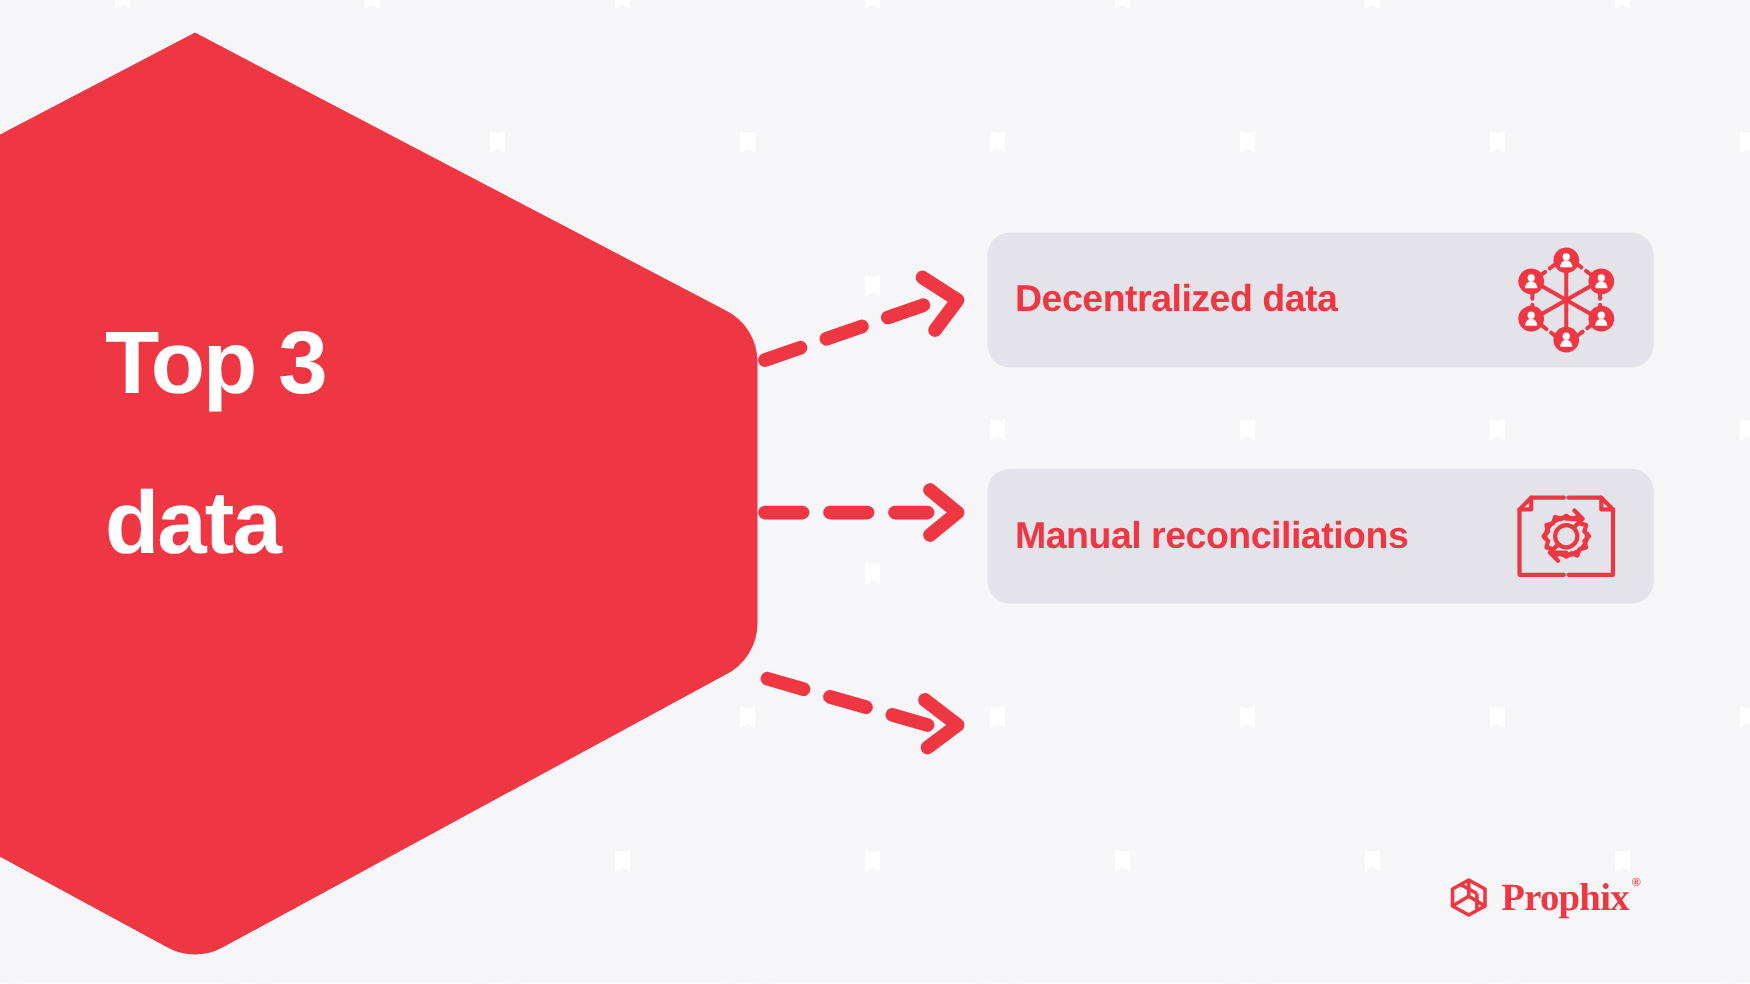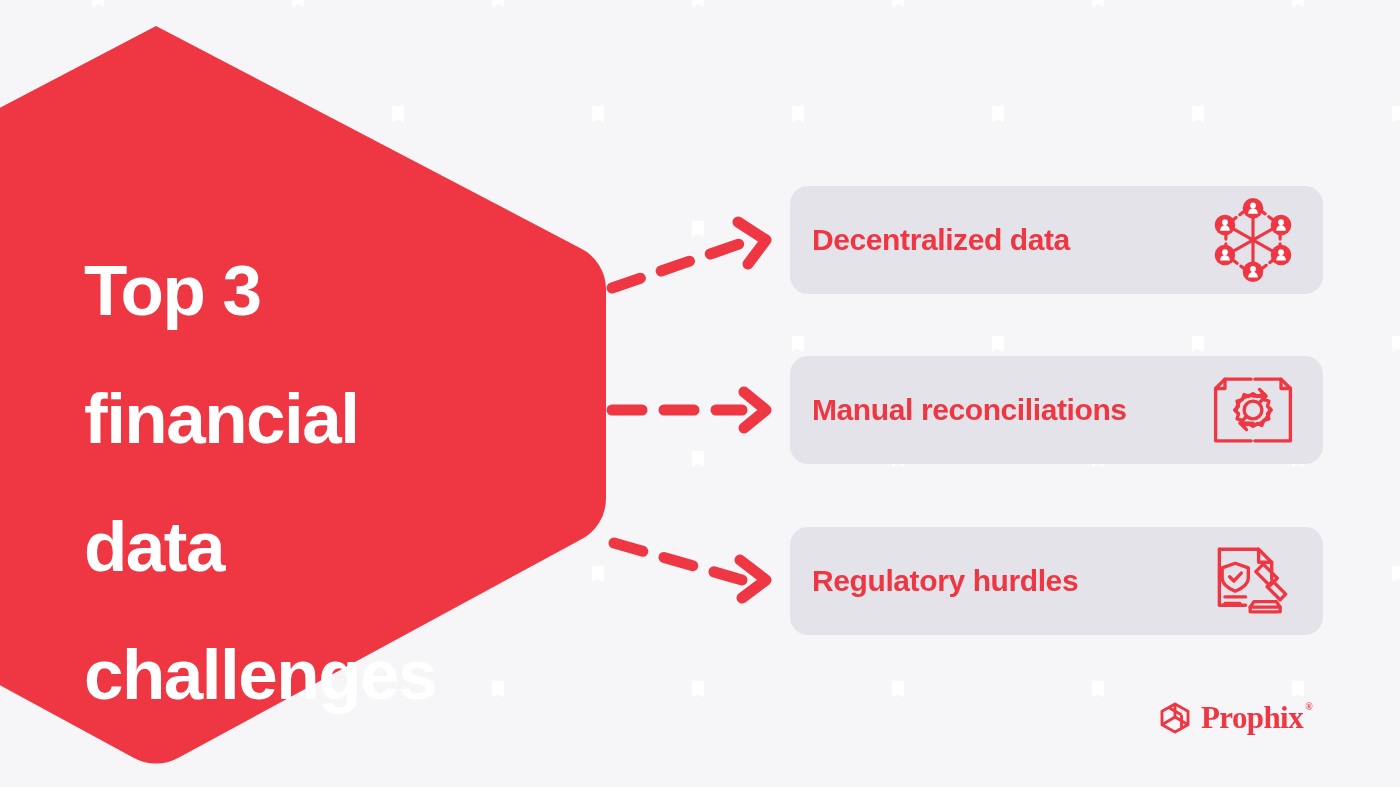--- a/index.html
+++ b/index.html
@@ -69,21 +69,21 @@
     background: #E4E3EA;
     border-radius: 18px;
     z-index: 3;
     display: flex;
     align-items: center;
     justify-content: space-between;
     box-sizing: border-box;
     padding: 0 24px 0 22px;
   }
   #card-1 { top: 186px; }
-  #card-2 { top: 356px; gap: 47px; }
+  #card-2 { top: 375px; gap: 47px; }
   #card-3 { top: 527px; }
 
   .card-label {
     color: #EE3742;
     font-size: 30px;
     font-weight: bold;
     letter-spacing: -0.4px;
     white-space: nowrap;
   }
   .card-icon {
@@ -175,23 +175,21 @@
              A 46 46 0 0 1 434 738
              L 32 520
              A 46 46 0 0 1 6 478
              L 6 270
              A 46 46 0 0 1 32 228
              Z" fill="#EE3742"></path>
   </svg>
 
   <div id="hero-title">
     <span class="tline">Top 3</span>
-    <span class="tline">financial</span>
     <span class="tline">data</span>
-    <span class="tline">challenges</span>
   </div>
 
   <svg id="arrows" viewBox="0 0 1400 787" xmlns="http://www.w3.org/2000/svg" aria-hidden="true">
 
     <g>
       <line x1="612" y1="288" x2="742" y2="243" stroke="#EE3742" stroke-width="11" stroke-linecap="round" stroke-dasharray="30 22"></line>
       <polyline points="738,222 766,240 748,264" fill="none" stroke="#EE3742" stroke-width="11" stroke-linecap="round" stroke-linejoin="round"></polyline>
     </g>
 
     <g>
@@ -281,48 +279,20 @@
         <path d="M 46 28.5 L 50.5 31.5 L 55.5 29.5 L 57.5 35 L 63 36.5
                  L 61.5 42 L 65.5 46 L 61.5 50 L 63 55.5 L 57.5 57
                  L 55.5 62.5 L 50.5 60.5 L 46 63.5 L 41.5 60.5
                  L 36.5 62.5 L 34.5 57 L 29 55.5 L 30.5 50
                  L 26.5 46 L 30.5 42 L 29 36.5 L 34.5 35
                  L 36.5 29.5 L 41.5 31.5 Z"></path>
       </g>
     </svg>
   </div>
 
-  <div class="card" id="card-3">
-    <span class="card-label">Regulatory hurdles</span>
-    <svg class="card-icon" viewBox="0 0 92 92" xmlns="http://www.w3.org/2000/svg" aria-hidden="true">
-      <g stroke="#EE3742" stroke-width="3.6" fill="none" stroke-linecap="round" stroke-linejoin="round">
-
-        <path d="M 10 12 L 52 12 L 66 26 L 66 44"></path>
-        <path d="M 10 12 L 10 72 L 38 72"></path>
-        <path d="M 52 12 L 52 26 L 66 26"></path>
-
-        <path d="M 27 27 L 41 32 L 41 43 C 41 50 34 54 27 57
-                 C 20 54 13 50 13 43 L 13 32 Z"></path>
-
-        <path d="M 21 41.5 L 25.5 46 L 33.5 37.5"></path>
-
-        <line x1="16" y1="63" x2="38" y2="63"></line>
-        <line x1="16" y1="70" x2="32" y2="70"></line>
-
-        <path d="M 57 28 L 72 43 L 64 51 L 49 36 Z"></path>
-
-        <path d="M 67 46 L 81 60 L 75 66 L 61 52 Z"></path>
-
-        <path d="M 43 74 L 47 68 L 71 68 L 75 74 Z"></path>
-        <line x1="45" y1="79" x2="73" y2="79"></line>
-        <path d="M 43 74 L 43 79"></path>
-        <path d="M 75 74 L 75 79"></path>
-      </g>
-    </svg>
-  </div>
 
   <div id="logo">
     <svg width="34" height="34" viewBox="0 0 34 34" xmlns="http://www.w3.org/2000/svg" aria-hidden="true">
       <g stroke="#EE3742" stroke-width="2.9" fill="none" stroke-linejoin="round">
 
         <path d="M 17 3 L 30 10.2 L 30 23.8 L 17 31 L 4 23.8 L 4 10.2 Z"></path>
 
         <path d="M 17 3 L 17 16 L 30 23.8"></path>
         <path d="M 17 16 L 4 23.8"></path>
 

